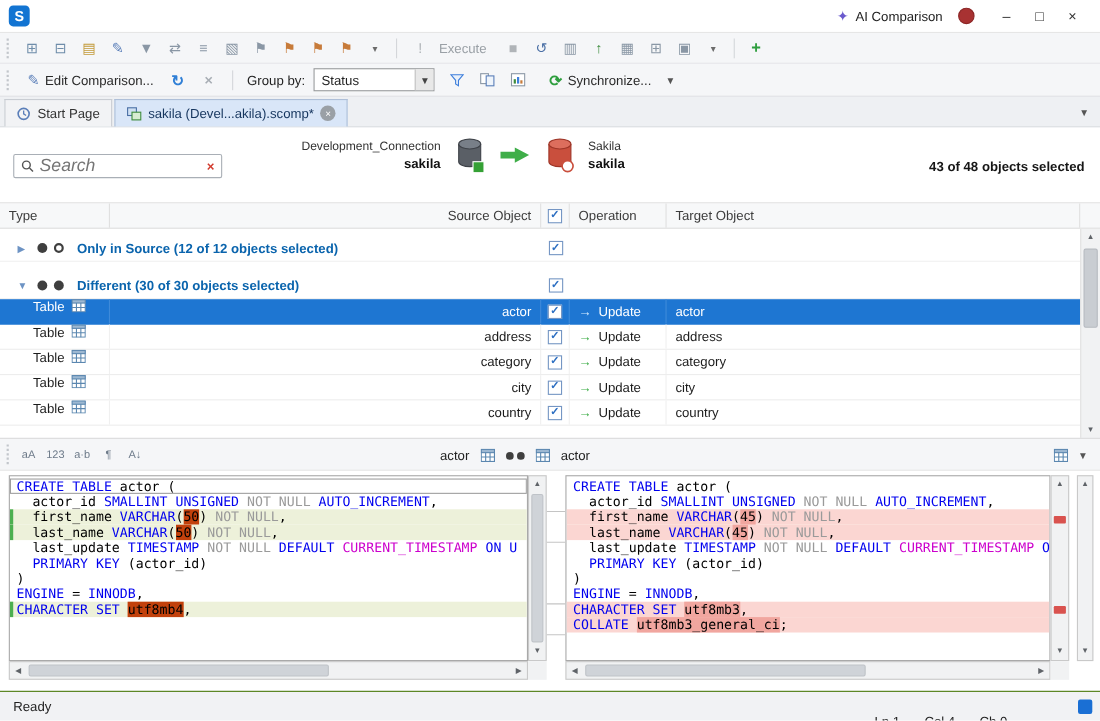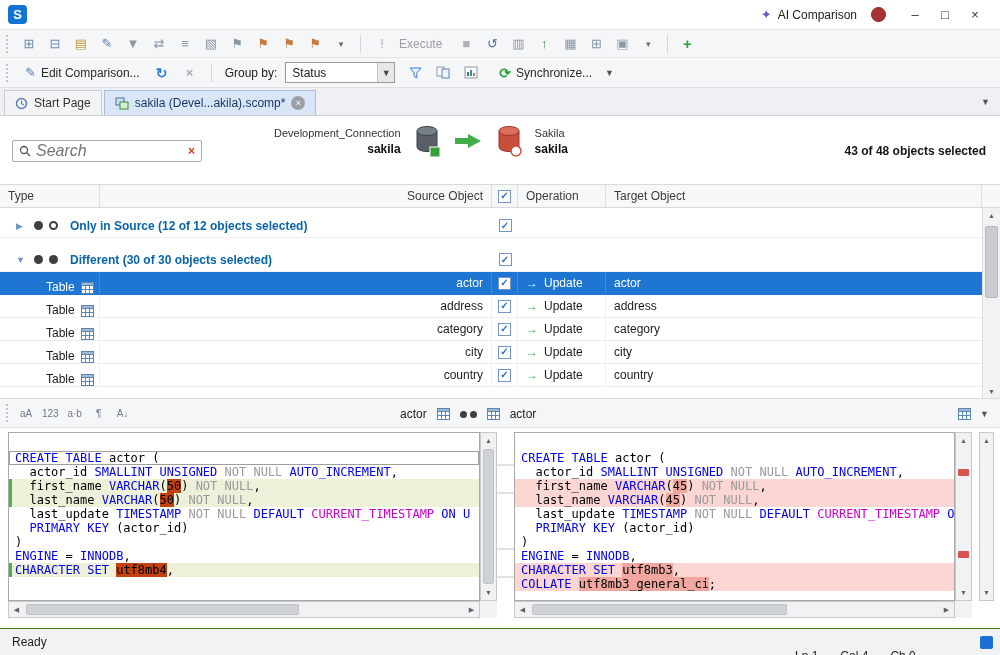--- a/index.html
+++ b/index.html
@@ -73,21 +73,21 @@
   .grp-row.second { margin-top:10px; }
   .grp-left { flex:1; display:flex; align-items:center; padding-left:16px; gap:6px; }
   .expander { width:12px; color:#6d93c4; font-size:9px; }
   .dot { width:9px; height:9px; border-radius:50%; display:inline-block; }
   .dot.filled { background:#3f3f3f; }
   .dot.hollow { border:2px solid #3f3f3f; background:#fff; }
   .grp-label { font-weight:bold; color:#0a64ad; margin-left:6px; }
   .grp-check { width:26px; display:flex; justify-content:center; }
   .grp-fill { width:464px; }
   .data-row { height:23px; display:flex; align-items:center; border-bottom:1px solid #ededed; color:#1c1c1c; }
-  .dr-type { width:100px; display:flex; align-items:flex-end; gap:6px; padding-left:46px; border-right:1px solid #f0f0f0; height:100%; }
+  .dr-type { width:100px; display:flex; align-items:flex-start; gap:6px; padding-left:30px; border-right:1px solid #f0f0f0; height:100%; }
   .dr-source { flex:1; text-align:right; padding-right:8px; border-right:1px solid #f0f0f0; height:100%; display:flex; align-items:center; justify-content:flex-end; }
   .dr-check { width:26px; display:flex; justify-content:center; align-items:center; height:100%; border-right:1px solid #f0f0f0; }
   .dr-op { width:88px; display:flex; align-items:center; gap:6px; padding-left:8px; border-right:1px solid #f0f0f0; height:100%; }
   .dr-target { width:376px; padding-left:8px; }
   .op-arrow { color:#3fae49; font-weight:bold; }
   .data-row.selected { background:#1e76d2; color:#fff; border-bottom-color:#1e76d2; }
   .data-row.selected .dr-type, .data-row.selected .dr-source, .data-row.selected .dr-check, .data-row.selected .dr-op { border-right-color:#3e8ada; }
   .data-row.selected .op-arrow { color:#cfe8ff; }
   .cb { width:13px; height:13px; border:1px solid #7596c4; background:#fff; display:inline-flex; align-items:center; justify-content:center; font-size:10px; color:#2d6fc2; font-weight:bold; line-height:1; }
   .cb.checked::after { content:"✓"; }
@@ -101,21 +101,21 @@
   .pane-titles { position:absolute; left:400px; top:0; height:30px; display:flex; align-items:center; gap:10px; }
   .pane-title { color:#222; }
   .dots-sm .dot { width:7px; height:7px; }
   .ddl-right { position:absolute; right:8px; top:0; height:30px; display:flex; align-items:center; gap:6px; }
 
   
   .ddl-area { position:absolute; top:312px; left:0; right:0; height:192px; background:#fff; }
   .pane { position:absolute; top:4px; bottom:2px; }
   .pane-left { left:8px; width:489px; }
   .pane-right { left:514px; width:458px; }
-  .code { position:absolute; left:0; right:17px; top:0; bottom:17px; border:1px solid #a9a9a9; background:#fff; overflow:hidden; font-family:"DejaVu Sans Mono","Liberation Mono",monospace; font-size:12px; line-height:14px; padding-top:18px; }
+  .code { position:absolute; left:0; right:17px; top:0; bottom:17px; border:1px solid #a9a9a9; background:#fff; overflow:hidden; font-family:"DejaVu Sans Mono","Liberation Mono",monospace; font-size:12px; line-height:14px; padding-top:2px; }
   .code-line { height:14px; white-space:pre; position:relative; padding-left:6px; }
   .code-line.cur-line { outline:1px solid #9f9f9f; outline-offset:-1px; }
   .code-line.bg-add { background:#edf1da; }
   .code-line.bg-del { background:#fbd6d2; }
   .code-line.gutter-mark::before { content:""; position:absolute; left:0; top:0; bottom:0; width:3px; background:#4caf50; }
   .tk-k { color:#0000ee; }
   .tk-i { color:#000; }
   .tk-g { color:#9a9a9a; }
   .tk-f { color:#cc00cc; }
   .hl-left { background:#c2410c; }

